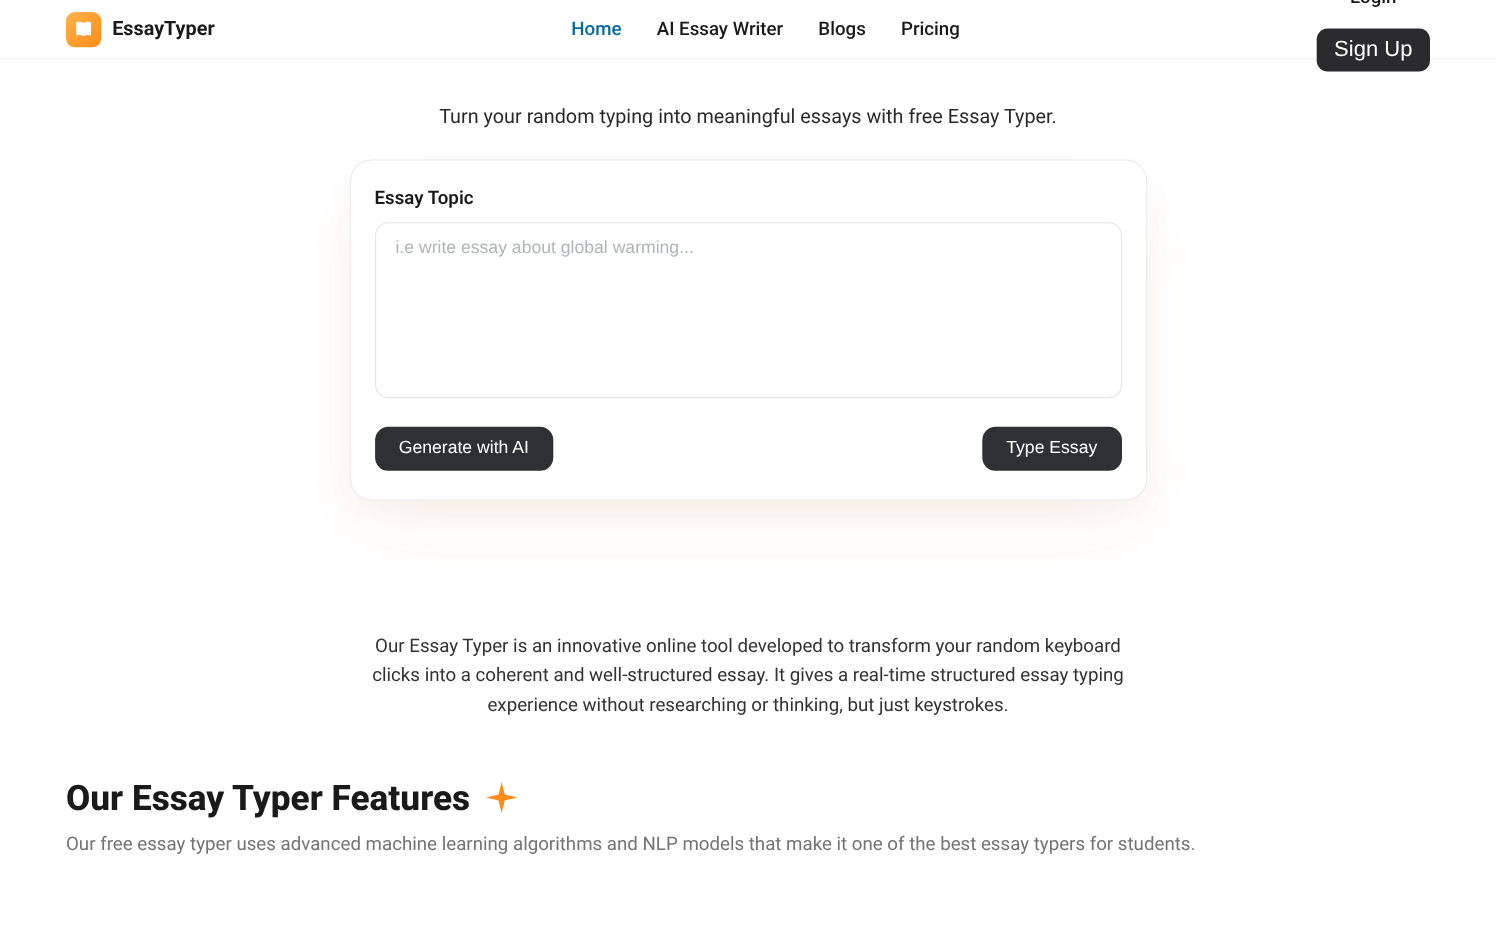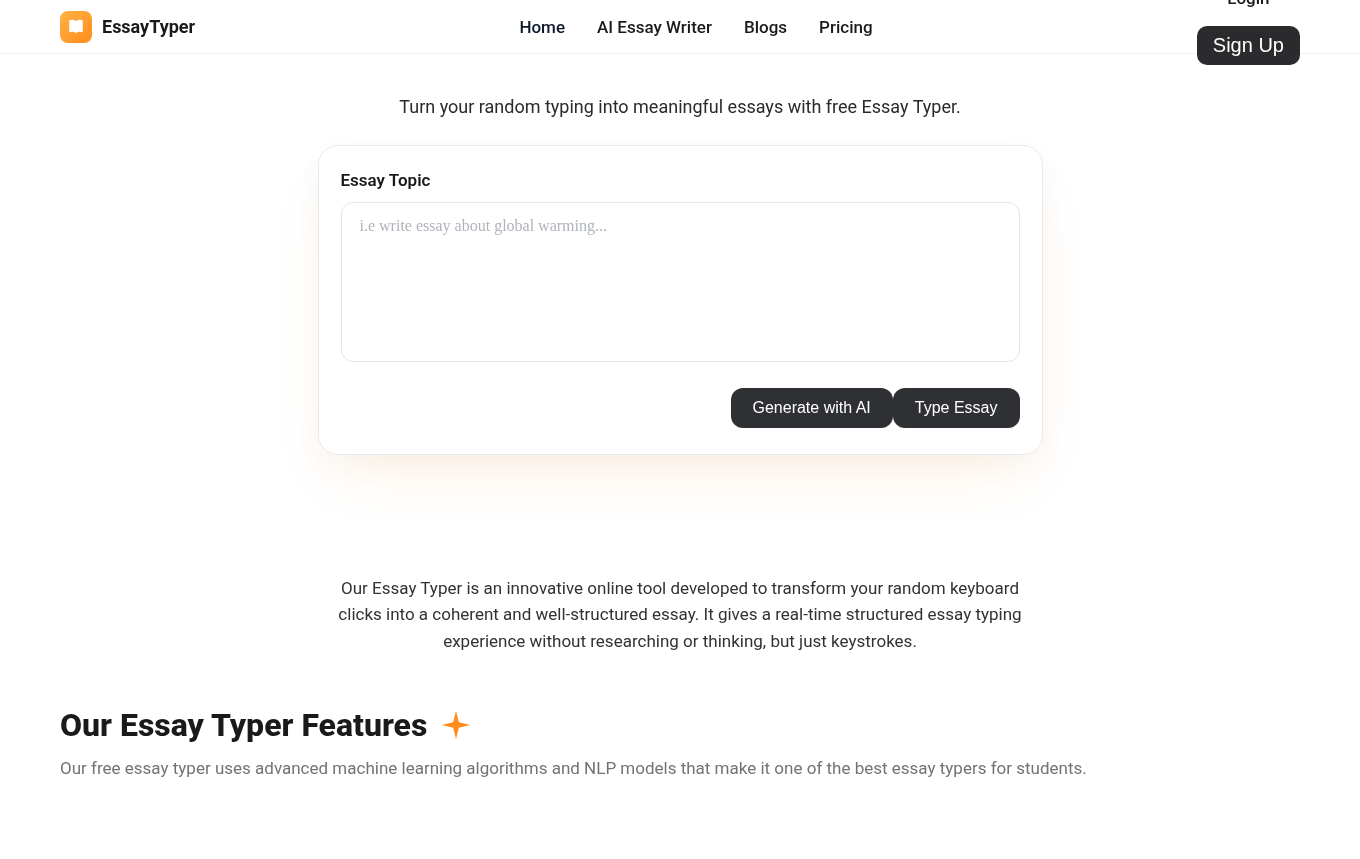--- a/index.html
+++ b/index.html
@@ -59,21 +59,21 @@
     }
 
     .nav-link {
       font-size: 17px;
       font-weight: 500;
       color: #1a1a1a;
       cursor: pointer;
     }
 
     .nav-link.active {
-      color: #0f172a;
+      color: #0369a1;
     }
 
     .auth-group {
       display: flex;
       align-items: center;
       gap: 18px;
       flex-direction: column;
     }
 
     .login-link {
@@ -131,32 +131,32 @@
       text-align: left;
     }
 
     .topic-input {
       width: 100%;
       min-height: 160px;
       border: 1px solid #e5e5e5;
       border-radius: 12px;
       padding: 14px 18px;
       font-size: 16px;
-      font-family: Liberation Serif, serif;
+      font-family: Liberation Sans, sans-serif;
       resize: none;
       color: #1a1a1a;
     }
 
     .topic-input::placeholder {
       color: #b0b4ba;
     }
 
     .button-row {
       display: flex;
-      justify-content: flex-end;
+      justify-content: space-between;
       margin-top: 22px;
     }
 
     .action-button {
       background: #2e3033;
       color: #fff;
       font-size: 16px;
       font-weight: 500;
       padding: 11px 22px;
       border-radius: 12px;

